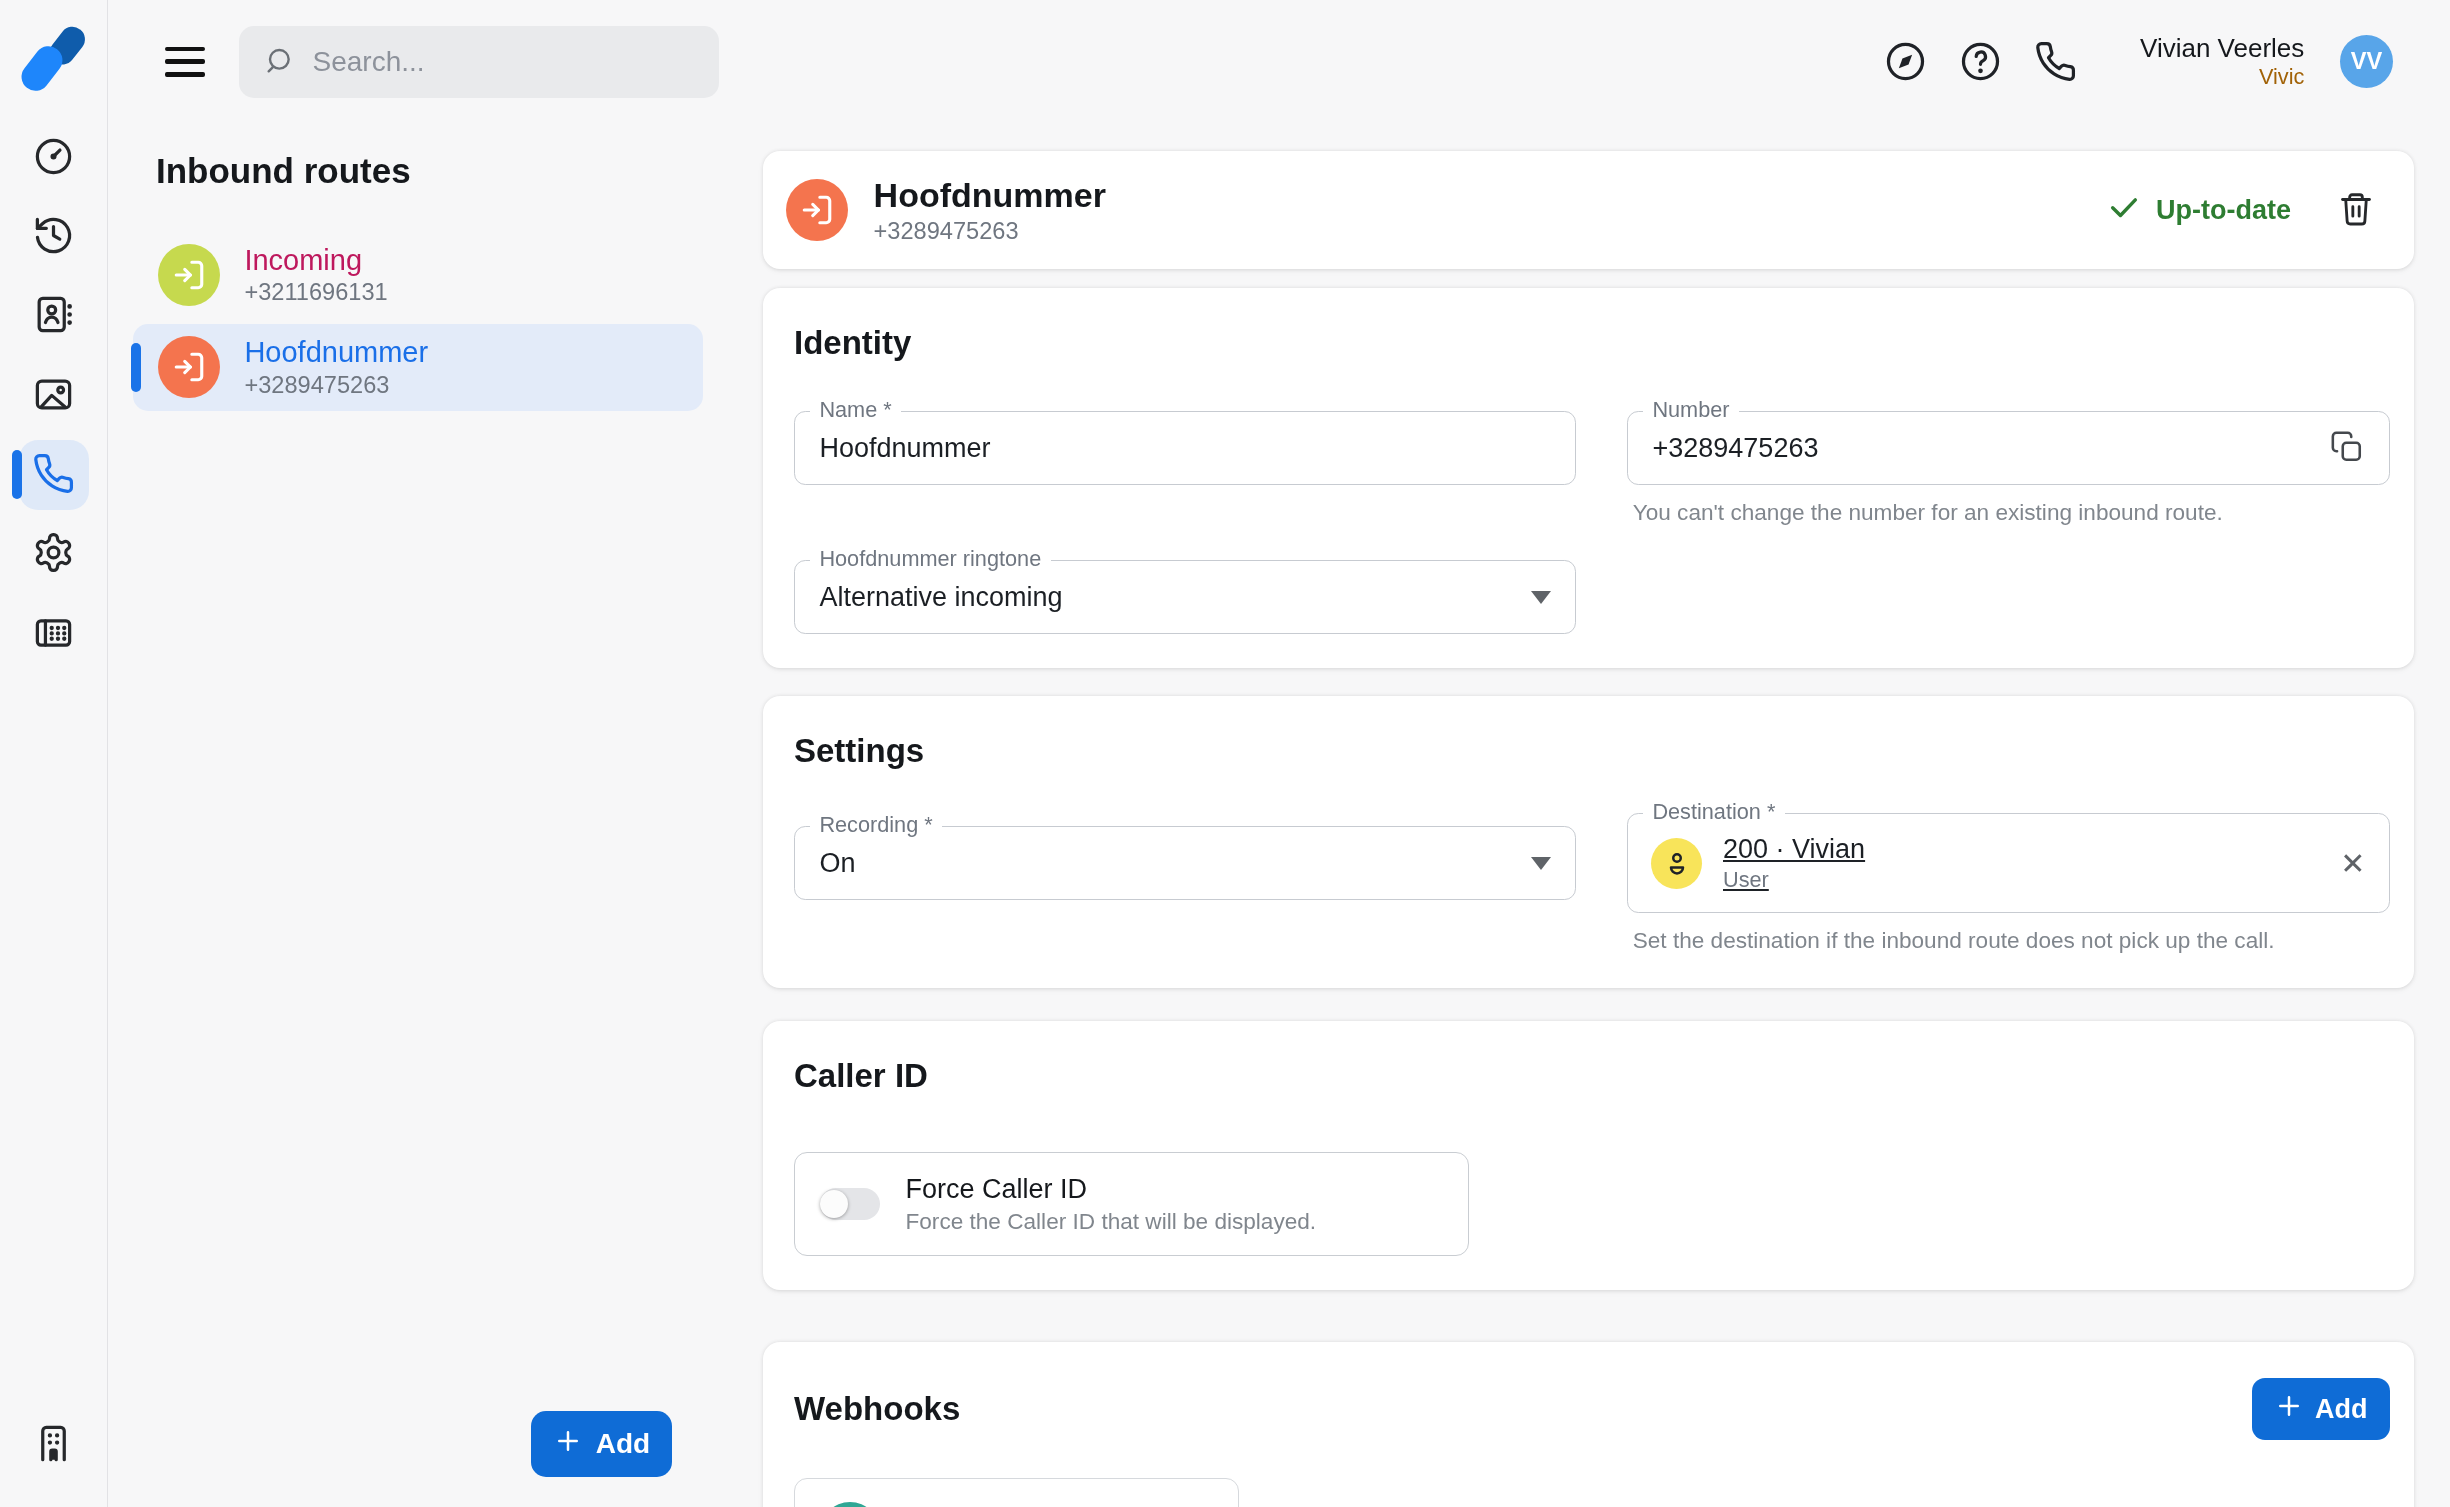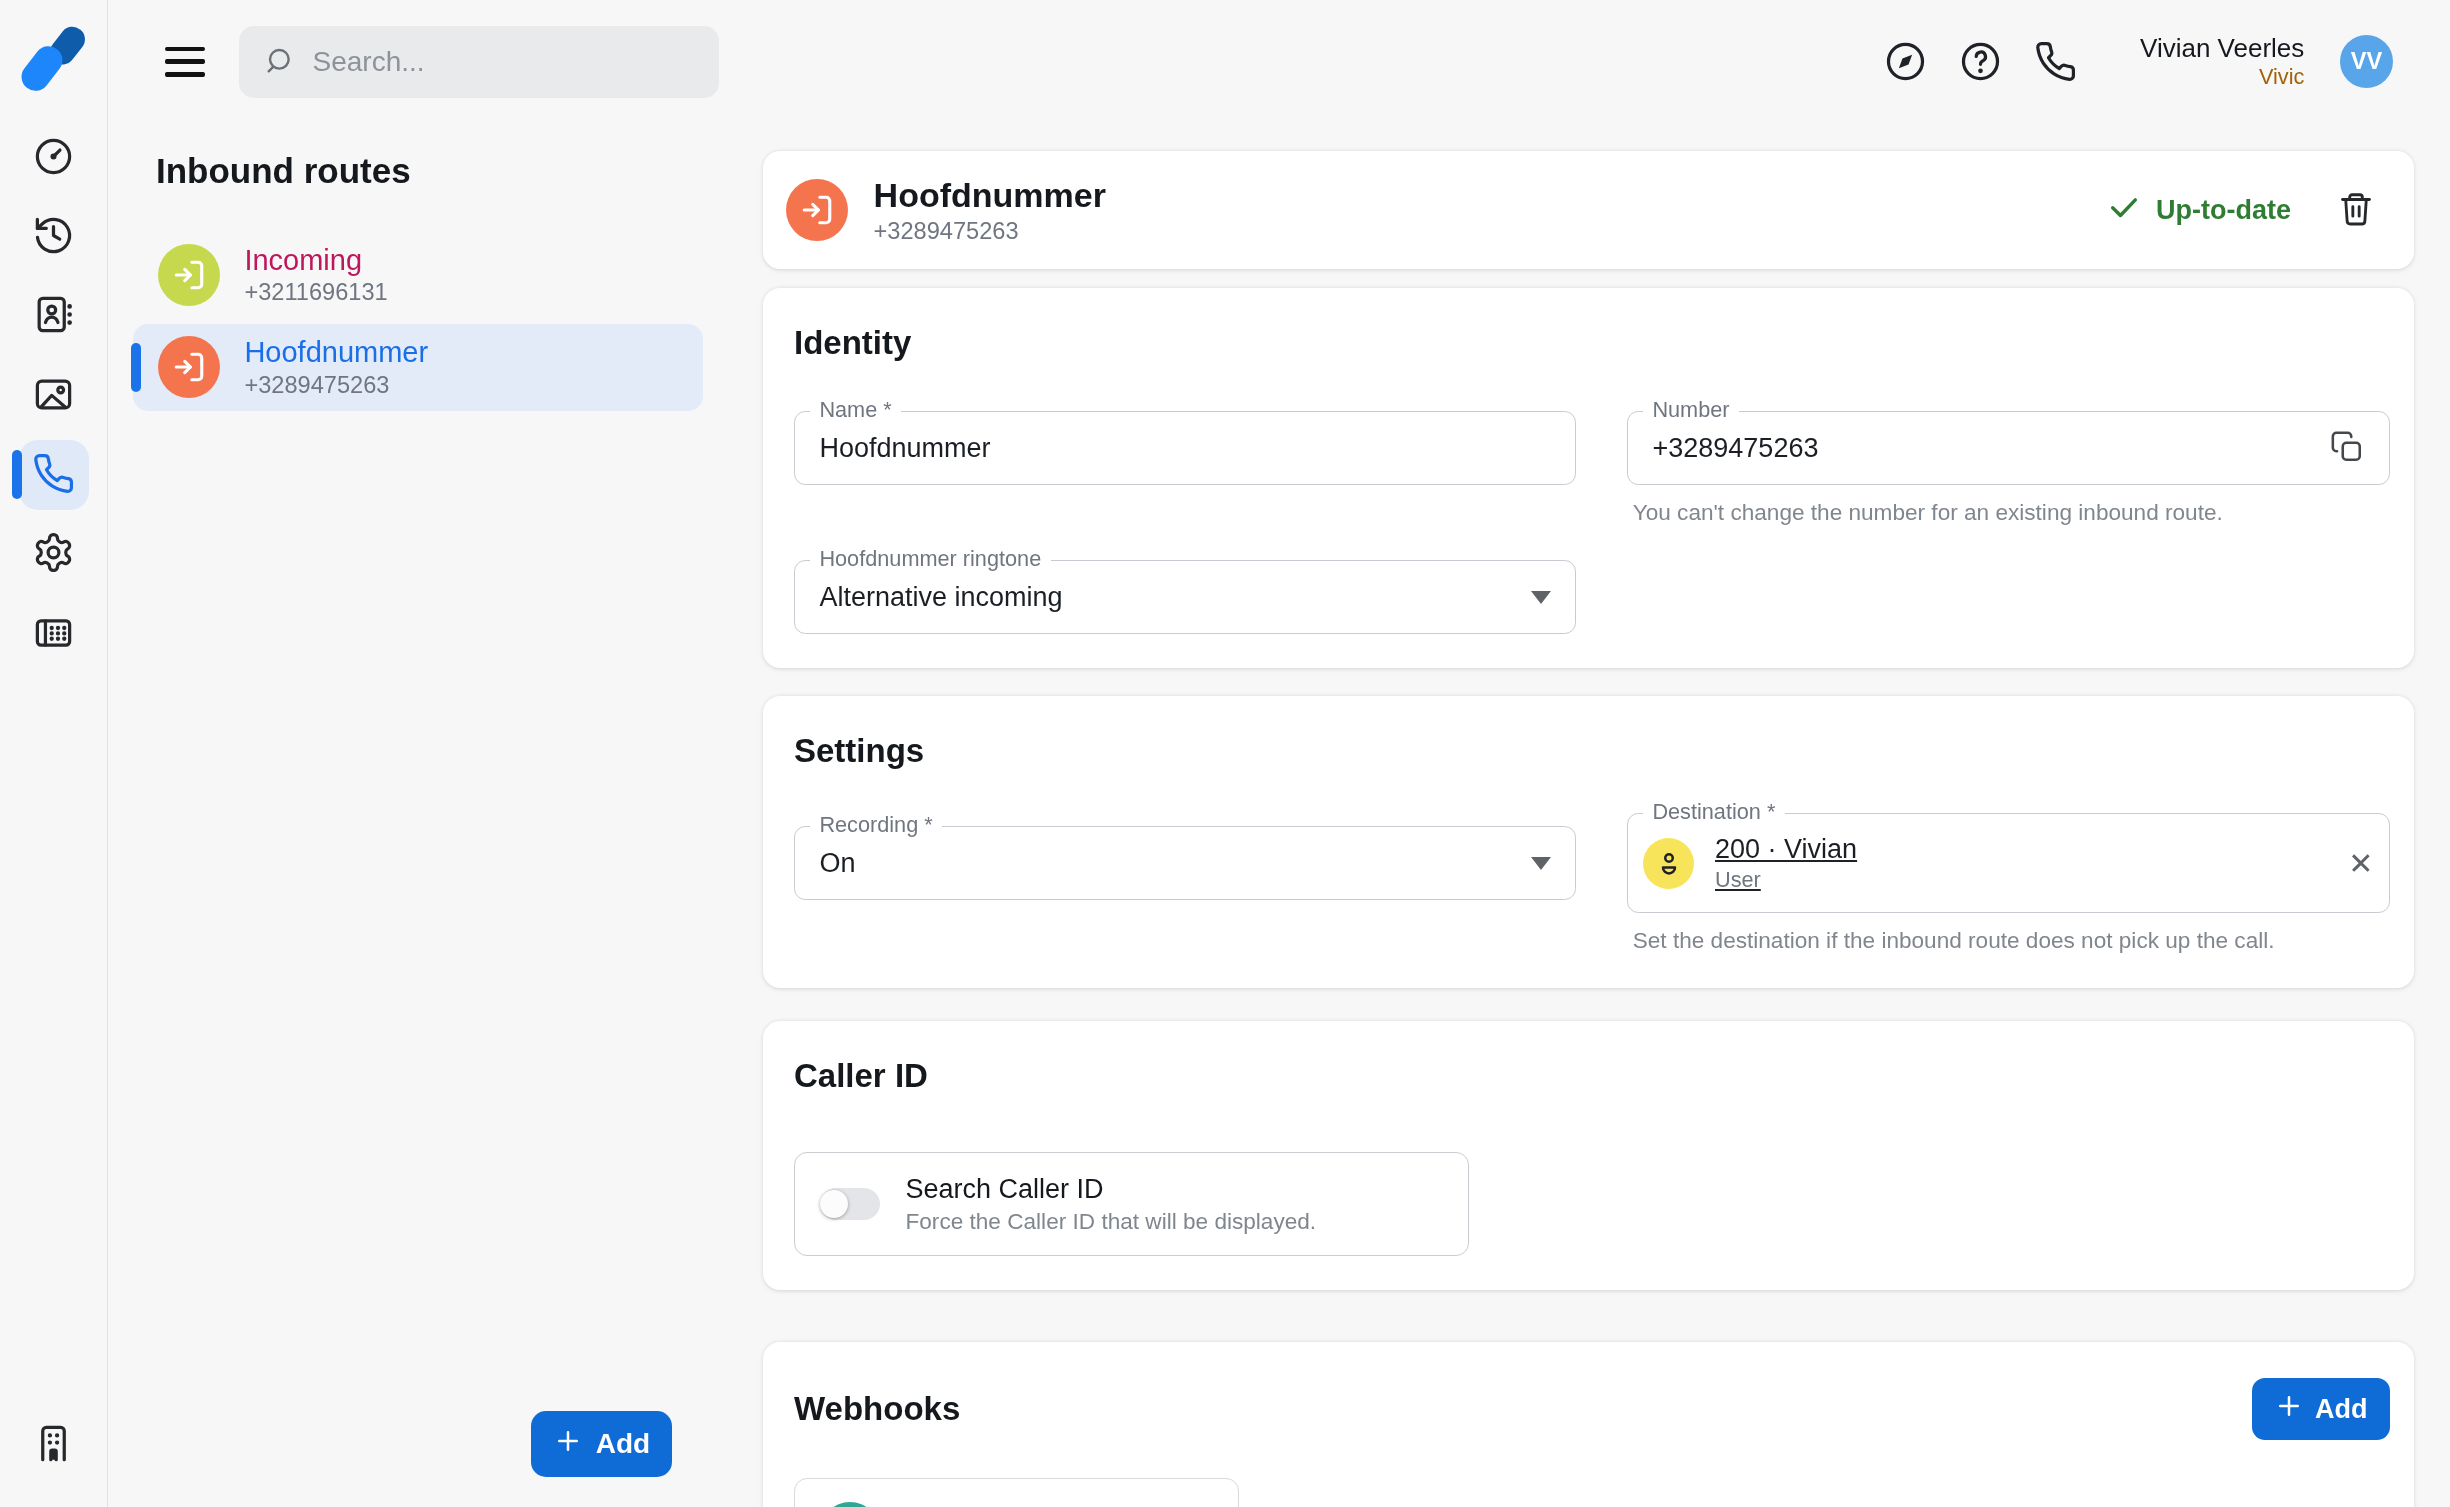--- a/index.html
+++ b/index.html
@@ -98,21 +98,21 @@
   .field input { border:none; outline:none; font-size:27px; color:#1b1f24; width:100%;
                  font-family:"Liberation Sans", sans-serif; background:transparent; }
   .field .value { font-size:27px; color:#1b1f24; }
   .icon-btn { background:none; border:none; cursor:pointer; color:#44484d; margin-left:auto;
               display:flex; align-items:center; justify-content:center; }
   .icon-btn svg { width:34px; height:34px; }
   .caret { width:0; height:0; border-left:10.4px solid transparent; border-right:10.4px solid transparent;
            border-top:13px solid #5f6368; margin-left:auto; }
   .helper { font-size:22.6px; color:#80868d; margin:15px 0 0 5.7px; }
 
-  .dest-field { min-height:100px; gap:21px; padding:0 15px; }
+  .dest-field { min-height:100px; gap:21px; padding:0 23px; }
   .dest-avatar { width:51px; height:51px; border-radius:50%; display:flex; align-items:center;
                  justify-content:center; color:#1e2227; flex-shrink:0; }
   .dest-avatar svg { width:30px; height:30px; stroke-width:2; }
   .dest-texts { line-height:1.25;text-decoration:underline; }
   .dest-main { font-size:27px; color:#1b1f24; }
   .dest-sub  { font-size:21.7px; color:#6f7680; }
   .clear-btn { font-size:30px; color:#5f6368; background:none; border:none; cursor:pointer; margin-left:auto; }
 
   
   .toggle-box { margin-top:57px; width:675px; border:1.9px solid #c9cdd2; border-radius:13px;
@@ -388,21 +388,21 @@
         </div>
       </section>
 
       <section class="card section-card mt35">
         <h2 class="section-title">Caller ID</h2>
         <div class="toggle-box">
           <span class="toggle">
             <span class="knob"></span>
           </span>
           <span class="toggle-texts">
-            <div class="toggle-label">Search Caller ID</div>
+            <div class="toggle-label">Force Caller ID</div>
             <div class="toggle-desc">Force the Caller ID that will be displayed.</div>
           </span>
         </div>
       </section>
 
       <section class="card section-card mt55">
         <div class="wh-head">
           <h2 class="section-title">Webhooks</h2>
           <button class="wh-add" style="background: rgb(15, 108, 214);">
             <span><svg class="ic" viewBox="0 0 24 24" width="30" height="30">

